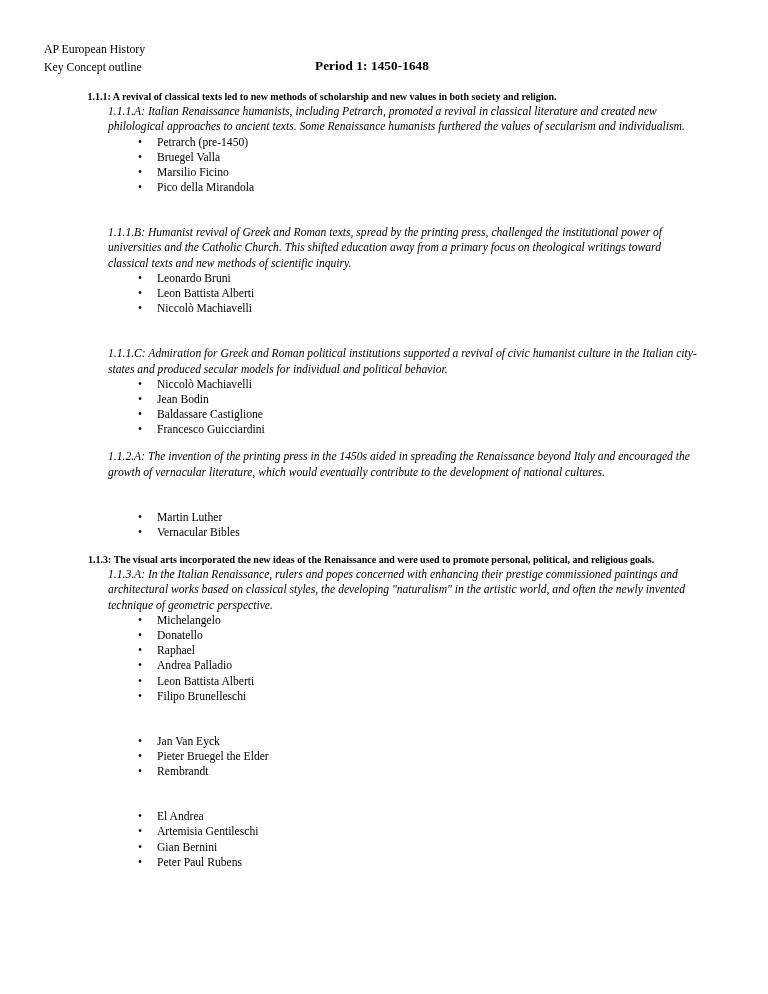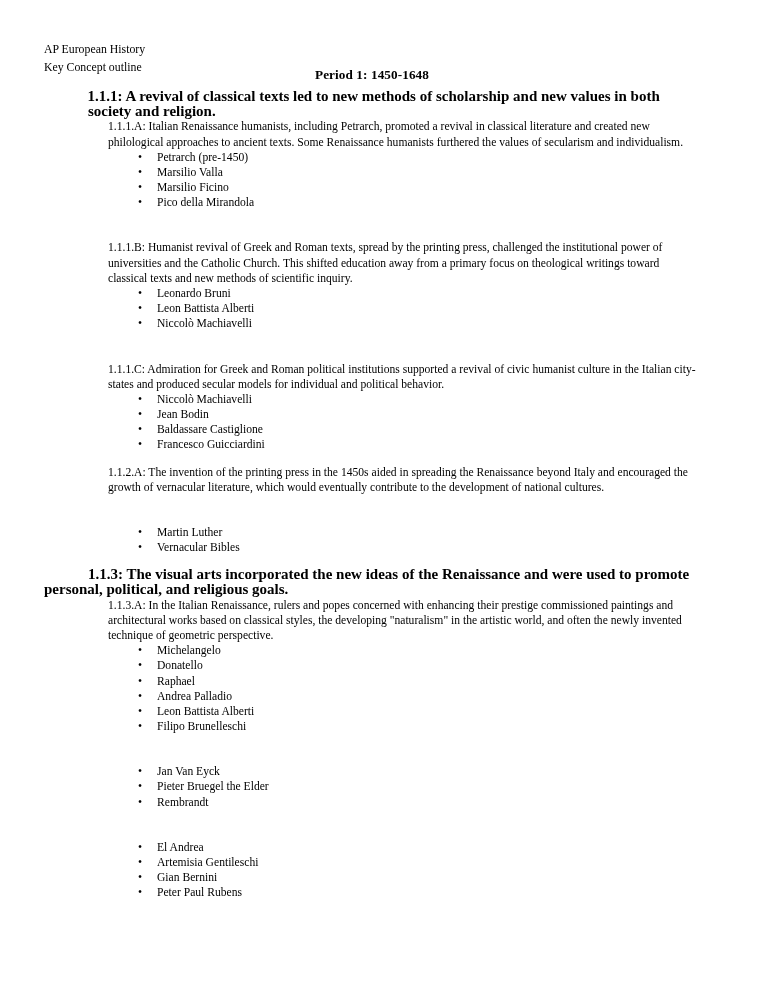--- a/index.html
+++ b/index.html
@@ -31,48 +31,49 @@
   }
   .doc-header .ident-line {
     display: block;
     line-height: 17.5px;
     font-size: 11.8px;
   }
   .doc-title {
     position: absolute;
     left: 0;
     right: 0;
-    top: 26px;
+    top: 17px;
     text-align: center;
     font-weight: bold;
     font-size: 13.2px;
     letter-spacing: 0.1px;
   }
 
   
   .kc-block {
     margin-top: 12px;
   }
   .kc-heading {
     font-weight: bold;
-    font-size: 15px;
+    font-size: 10px;
     padding-left: 44px;
     text-indent: -0.5px;
     line-height: 15.2px;
   }
   .kc-heading.hanging {
     padding-left: 0;
     text-indent: 44px;
   }
 
   .ev-para {
     padding-left: 64px;
     line-height: 15.2px;
     text-align: left;
     padding-right: 1px;
+    font-style: italic;
   }
   .ev-group + .ev-group {
     margin-top: 30px;
   }
 
   ul.examples {
     list-style: none;
     margin: 0;
     padding: 0;
   }
@@ -101,21 +102,21 @@
     <div class="doc-title">Period 1: 1450-1648</div>
   </div>
 
   <div id="outline-root">
       <div class="kc-block">
         <div class="kc-heading">1.1.1: A revival of classical texts led to new methods of scholarship and new values in both society and religion.</div>
         <div class="ev-group">
           <div class="ev-para">1.1.1.A: Italian Renaissance humanists, including Petrarch, promoted a revival in classical literature and created new philological approaches to ancient texts. Some Renaissance humanists furthered the values of secularism and individualism.</div>
           <ul class="examples">
             <li><span class="bullet">•</span><span>Petrarch (pre-1450)</span></li>
-            <li><span class="bullet">•</span><span>Marsilio Valla</span></li>
+            <li><span class="bullet">•</span><span>Bruegel Valla</span></li>
             <li><span class="bullet">•</span><span>Marsilio Ficino</span></li>
             <li><span class="bullet">•</span><span>Pico della Mirandola</span></li>
           </ul>
         </div>
         <div class="ev-group">
           <div class="ev-para">1.1.1.B: Humanist revival of Greek and Roman texts, spread by the printing press, challenged the institutional power of universities and the Catholic Church. This shifted education away from a primary focus on theological writings toward classical texts and new methods of scientific inquiry.</div>
           <ul class="examples">
             <li><span class="bullet">•</span><span>Leonardo Bruni</span></li>
             <li><span class="bullet">•</span><span>Leon Battista Alberti</span></li>
             <li><span class="bullet">•</span><span>Niccolò Machiavelli</span></li>

